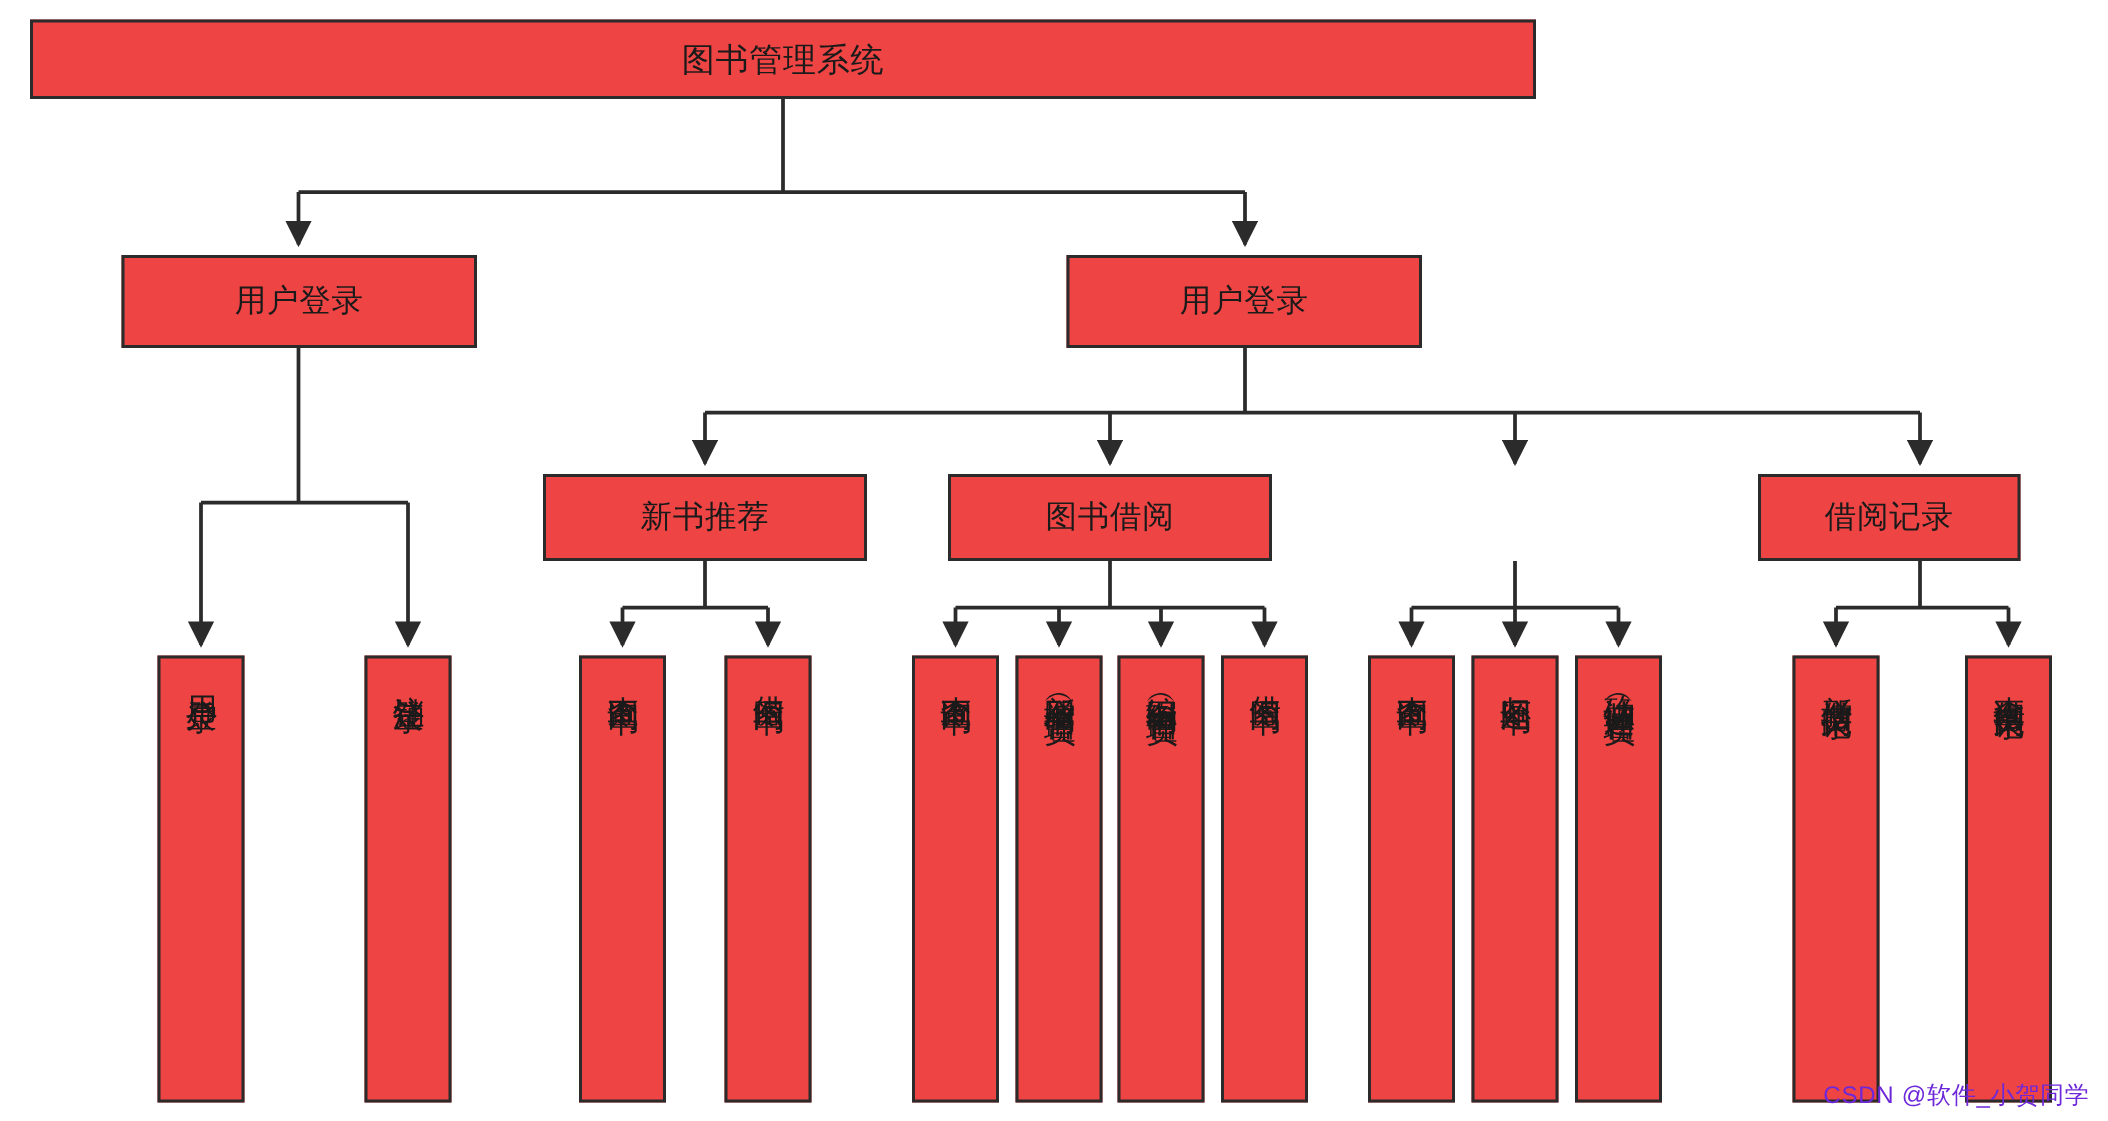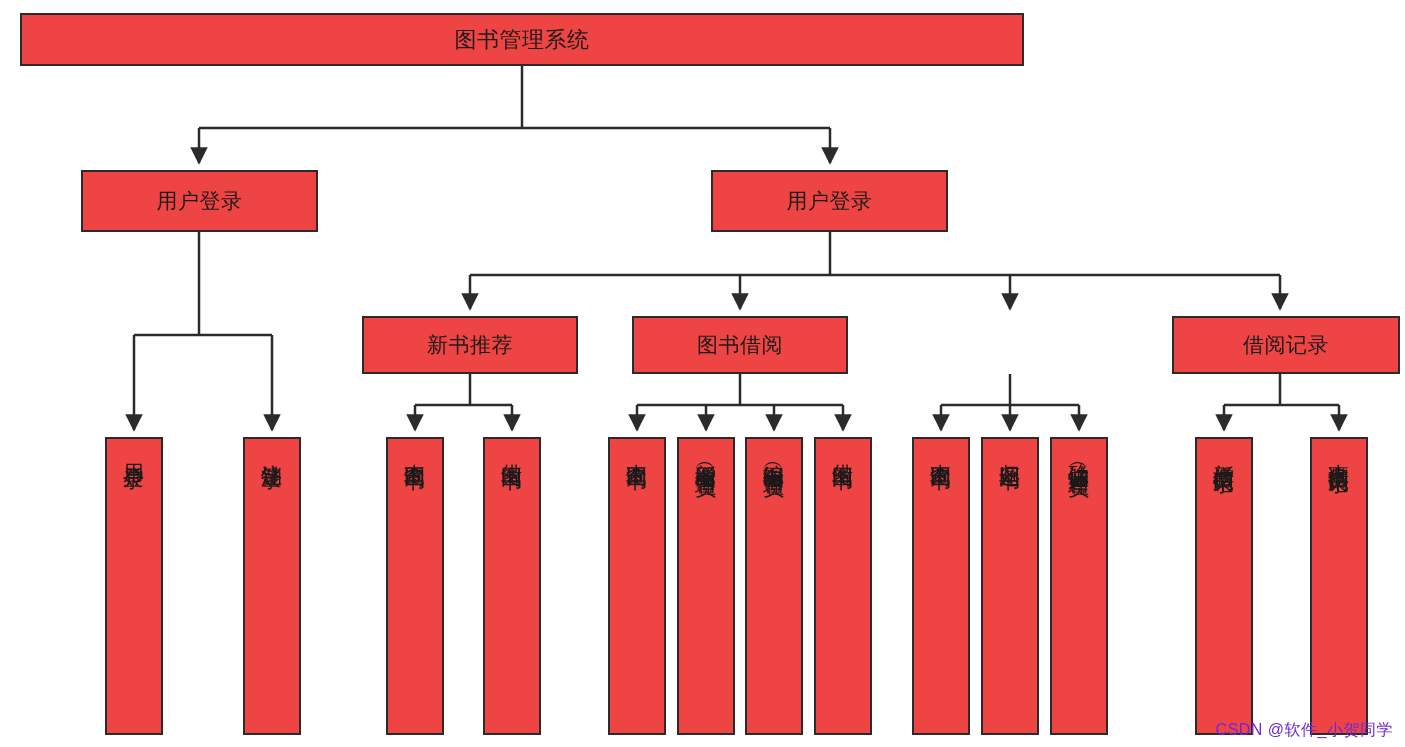--- a/index.html
+++ b/index.html
@@ -134,21 +134,21 @@
   <div class="node horiz" style="left:711px; top:170px; width:237px; height:62px;">
     <span class="label">用户登录</span>
   </div>
 
   <div class="node horiz" style="left:362px; top:316px; width:216px; height:58px;">
     <span class="label">新书推荐</span>
   </div>
   <div class="node horiz" style="left:632px; top:316px; width:216px; height:58px;">
     <span class="label">图书借阅</span>
   </div>
-  <div class="node horiz" style="left:1172px; top:316px; width:228px; height:58px;">
+  <div class="node horiz" style="left:1172px; top:316px; width:175px; height:58px;">
     <span class="label">借阅记录</span>
   </div>
 
   <div class="node vert" style="left:105px; top:437px; width:58px; height:298px;">
     <span class="label">用户登录</span>
   </div>
   <div class="node vert" style="left:243px; top:437px; width:58px; height:298px;">
     <span class="label">注销登录</span>
   </div>
 

